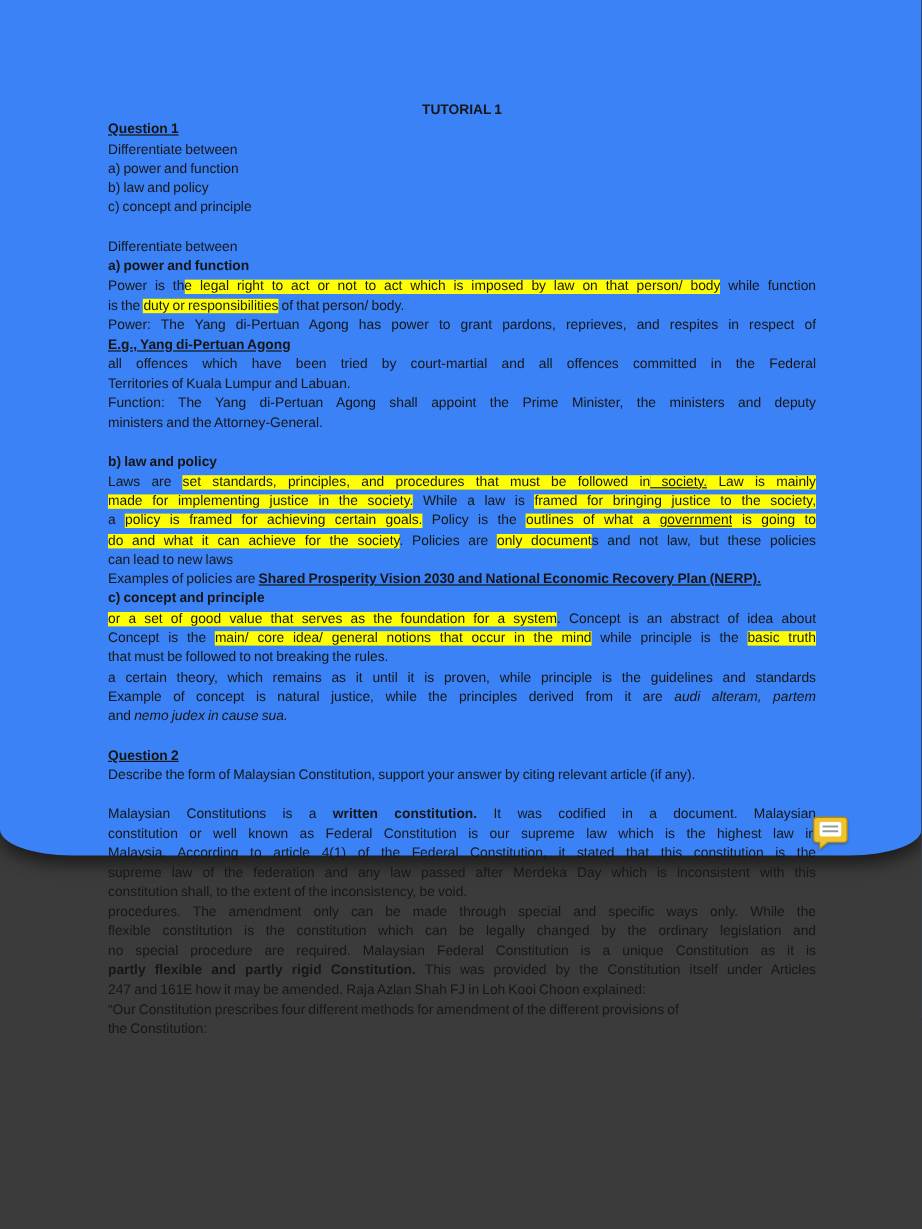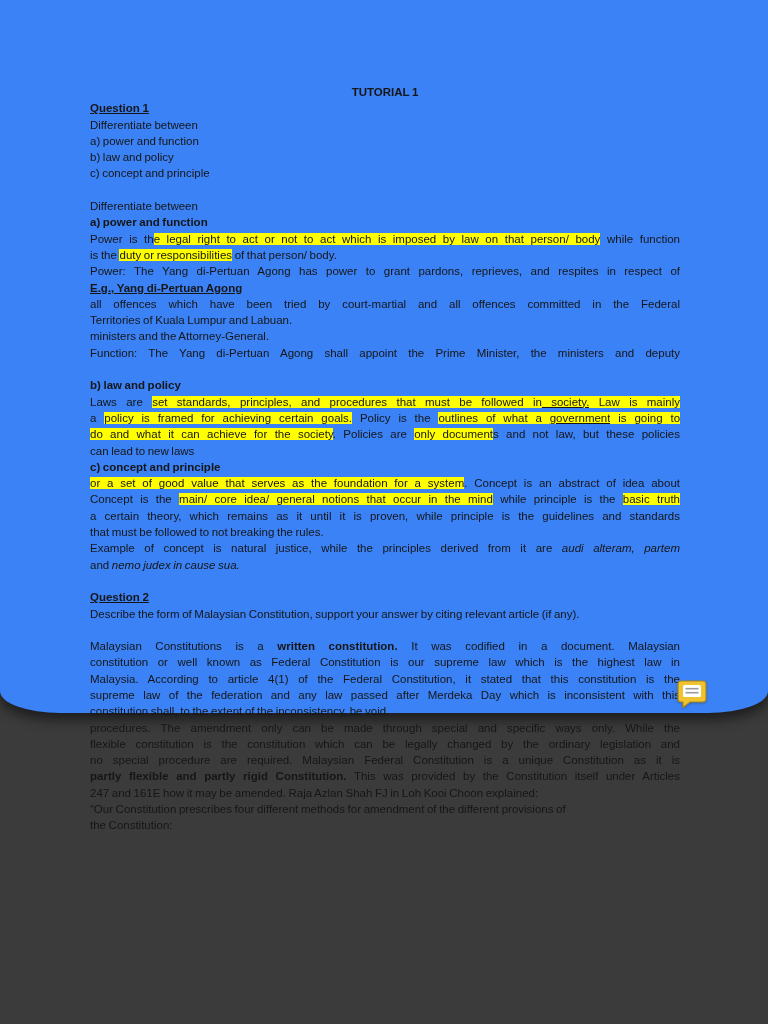--- a/index.html
+++ b/index.html
@@ -69,33 +69,35 @@
         <div class="line l"><span>c) concept and principle</span></div>
         <div class="line l">&nbsp;</div>
         <div class="line l"><span>Differentiate between</span></div>
         <div class="line l"><span class="b">a) power and function</span></div>
         <div class="line j"><span>Power is th</span><span class="h">e legal right to act or not to act which is imposed by law on that person/ body</span><span> while function</span></div>
         <div class="line l"><span>is the </span><span class="h">duty or responsibilities</span><span> of that person/ body.</span></div>
         <div class="line j"><span>Power: The Yang di-Pertuan Agong has power to grant pardons, reprieves, and respites in respect of</span></div>
         <div class="line l"><span class="b u">E.g., Yang di-Pertuan Agong</span></div>
         <div class="line j"><span>all offences which have been tried by court-martial and all offences committed in the Federal</span></div>
         <div class="line l"><span>Territories of Kuala Lumpur and Labuan.</span></div>
+        <div class="line j"><span>Function:  The Yang di-Pertuan Agong shall appoint the Prime Minister, the ministers and deputy</span></div>
         <div class="line l"><span>ministers and the Attorney-General.</span></div>
-        <div class="line j"><span>Function:  The Yang di-Pertuan Agong shall appoint the Prime Minister, the ministers and deputy</span></div>
         <div class="line l">&nbsp;</div>
         <div class="line l"><span class="b">b) law and policy</span></div>
         <div class="line j"><span>Laws are </span><span class="h">set standards, principles, and procedures that must be followed in</span><span class="h u"> society.</span><span class="h"> Law is mainly</span></div>
+        <div class="line j"><span class="h">made for implementing justice in the society.</span><span> While a law is </span><span class="h">framed for bringing justice to the society,</span></div>
         <div class="line j"><span>a </span><span class="h">policy is framed for achieving certain goals.</span><span>  Policy is the </span><span class="h">outlines of what a </span><span class="h u">government</span><span class="h"> is going to</span></div>
         <div class="line j"><span class="h">do and what it can achieve for the society</span><span>. Policies are </span><span class="h">only document</span><span>s and not law, but these policies</span></div>
         <div class="line l"><span>can lead to new laws</span></div>
+        <div class="line l"><span>Examples of policies are </span><span class="b u">Shared Prosperity Vision 2030 and National Economic Recovery Plan (NERP).</span></div>
         <div class="line l"><span class="b">c) concept and principle</span></div>
         <div class="line j"><span class="h">or a set of good value that serves as the foundation for a system</span><span>. Concept is an abstract of idea about</span></div>
         <div class="line j"><span>Concept is the </span><span class="h">main/ core idea/ general notions that occur in the mind</span><span> while principle is the </span><span class="h">basic truth</span></div>
+        <div class="line l"><span>that must be followed to not breaking the rules.</span></div>
         <div class="line j"><span>a certain theory, which remains as it until it is proven, while principle is the guidelines and standards</span></div>
-        <div class="line l"><span>that must be followed to not breaking the rules.</span></div>
         <div class="line j"><span>Example of concept is natural justice, while the principles derived from it are </span><span class="i">audi alteram, partem</span></div>
         <div class="line l"><span>and </span><span class="i">nemo judex in cause sua.</span></div>
         <div class="line l">&nbsp;</div>
         <div class="line l"><span class="b u">Question 2</span></div>
         <div class="line l"><span>Describe the form of Malaysian Constitution, support your answer by citing relevant article (if any).</span></div>
         <div class="line l">&nbsp;</div>
         <div class="line j"><span>Malaysian Constitutions is a </span><span class="b">written constitution.</span><span> It was codified in a document. Malaysian</span></div>
         <div class="line j"><span>constitution or well known as Federal Constitution is our supreme law which is the highest law in</span></div>
         <div class="line j"><span>Malaysia.  According to article 4(1) of the Federal Constitution, it stated that this constitution is the</span></div>
         <div class="line j"><span>supreme law of the federation and any law passed after Merdeka Day which is inconsistent with this</span></div>

